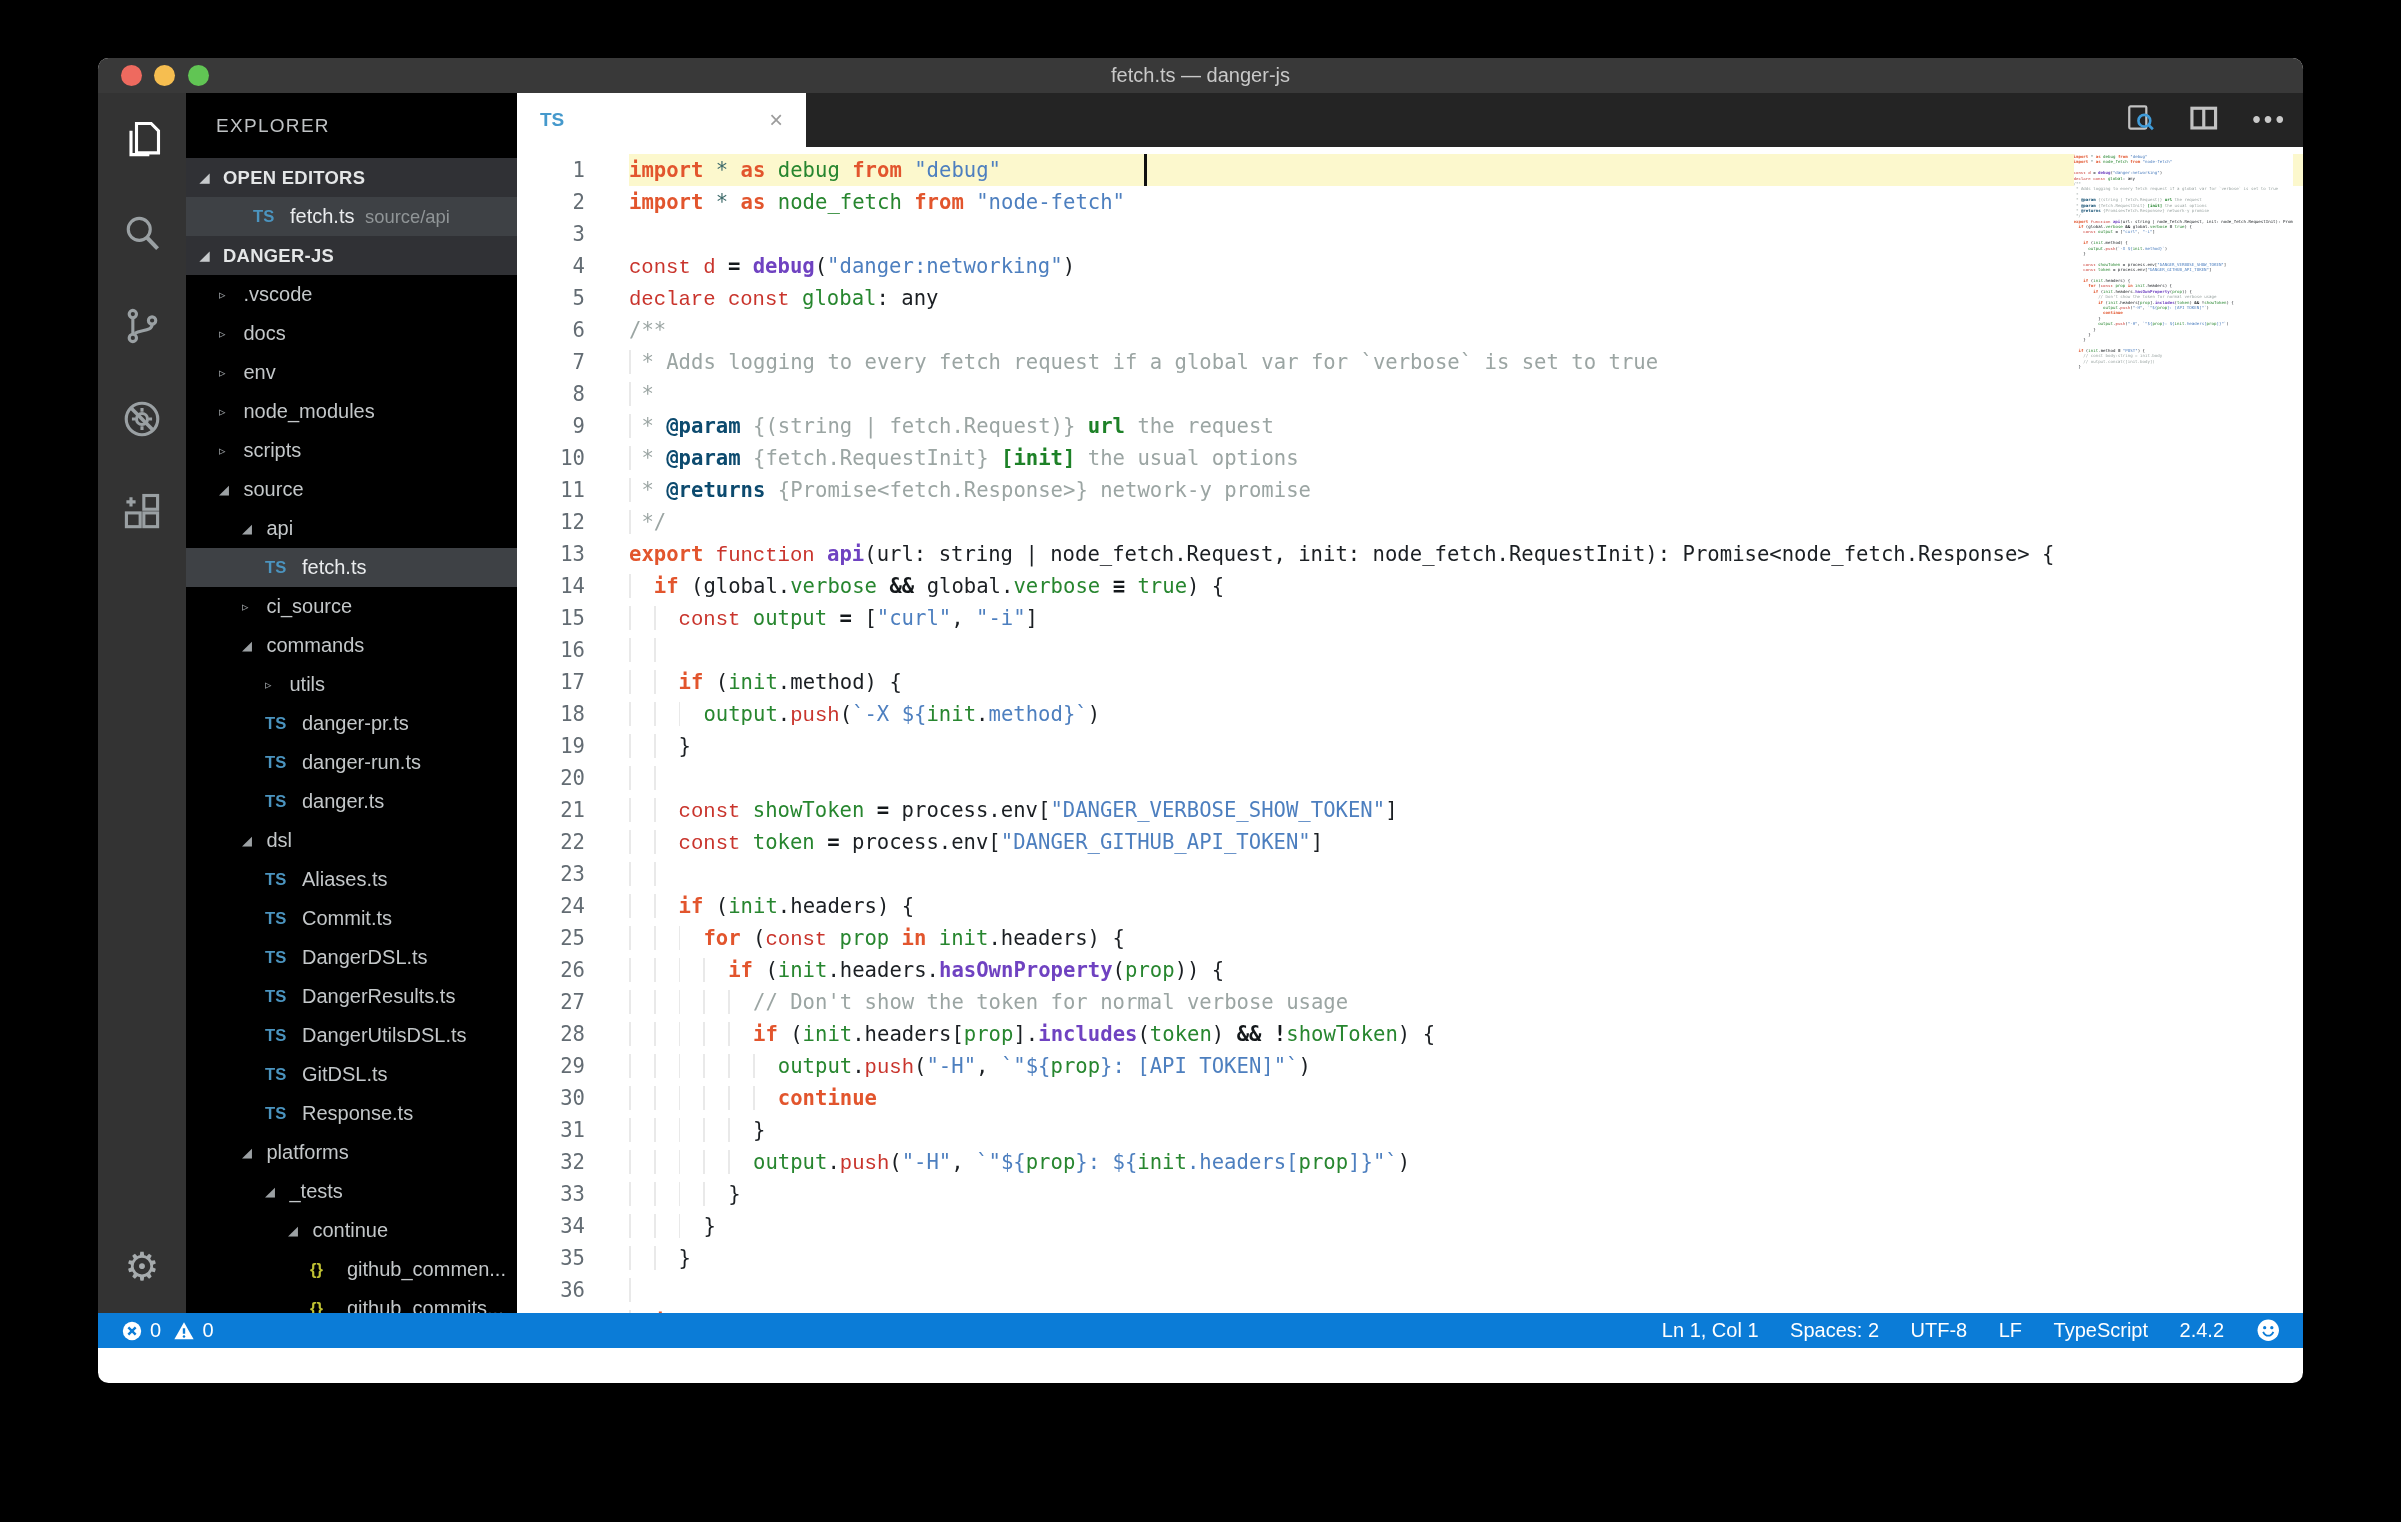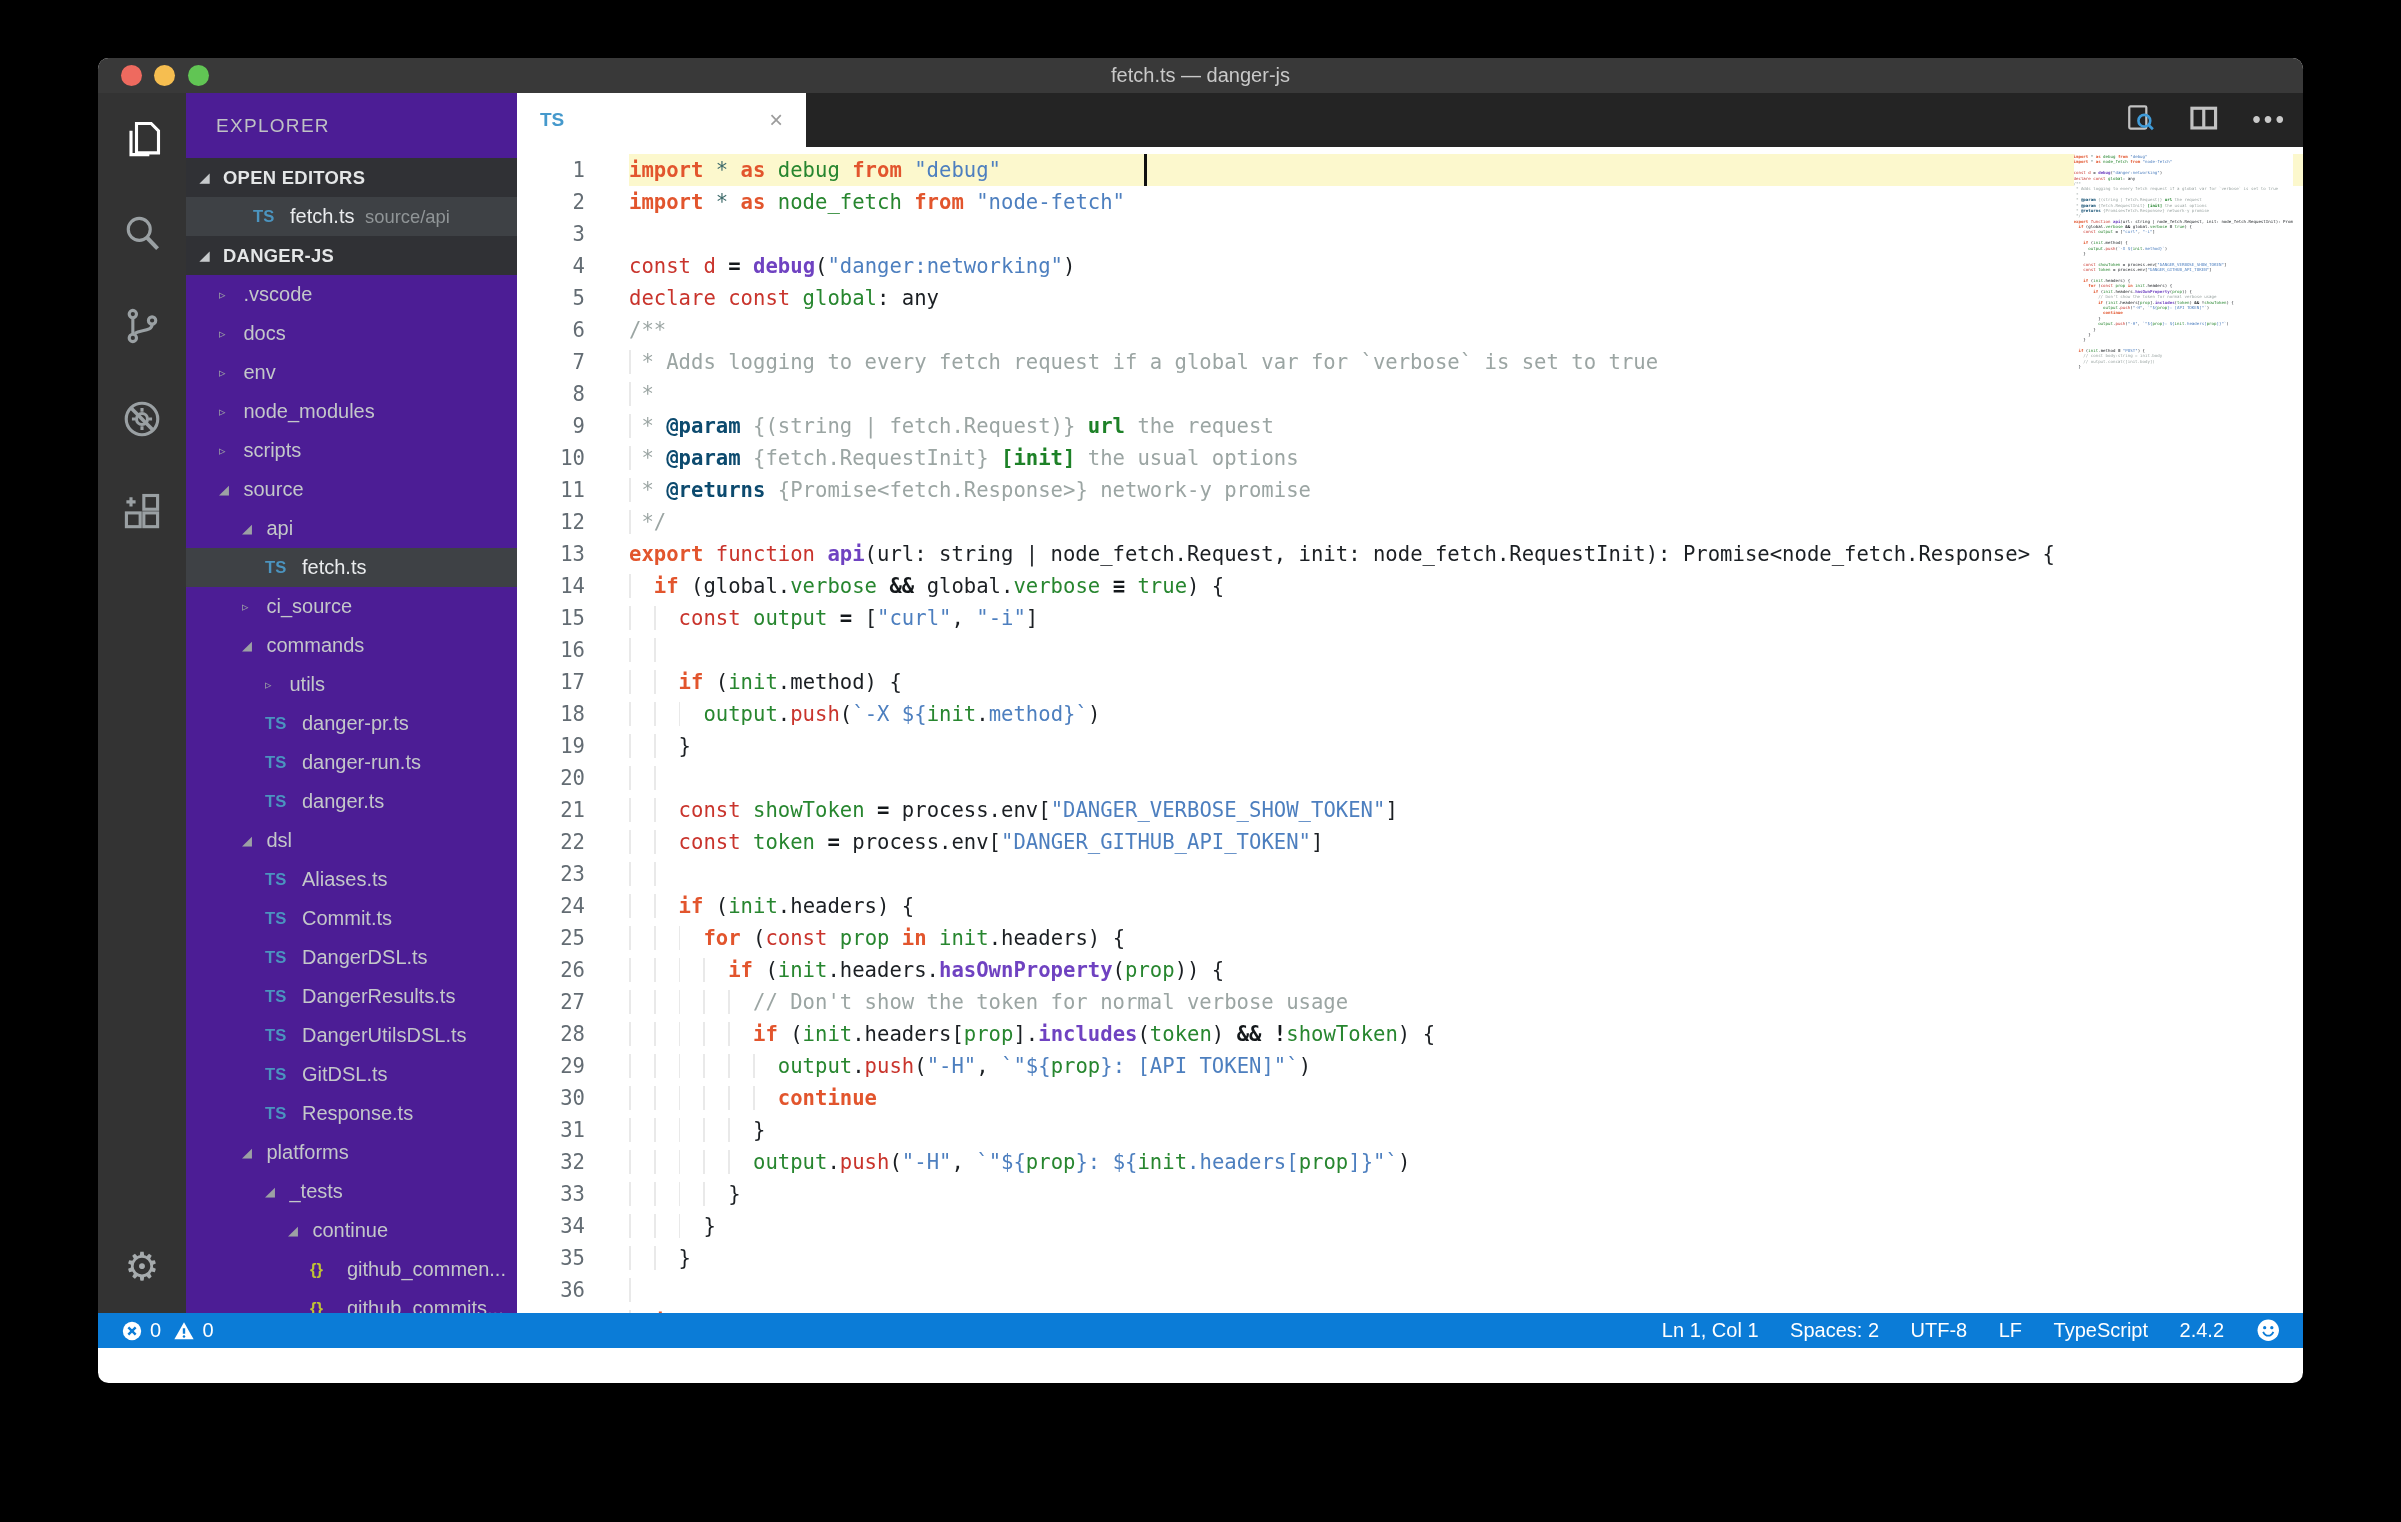--- a/index.html
+++ b/index.html
@@ -12,21 +12,21 @@
   .lights{position:absolute;left:23px;top:7px;display:flex;gap:12.3px;}
   .light{width:21px;height:21px;border-radius:50%;}
   
   .main{display:flex;height:1220px;}
   .activitybar{width:88px;background:#333333;position:relative;flex:none;}
   .abtn{height:93px;display:flex;align-items:center;justify-content:center;}
   .abtn svg{stroke:#9aa0a3;fill:none;stroke-width:1.7;}
   .abtn.active svg{stroke:#ffffff;}
   .abtn.gear{position:absolute;bottom:0;left:0;width:88px;color:#a6abad;font-size:39px;}
   
-  .sidebar{width:331px;background:#4c1d95;flex:none;overflow:hidden;color:#c3c7c9;}
+  .sidebar{width:331px;background:#000000;flex:none;overflow:hidden;color:#c3c7c9;}
   .sbtitle{height:65px;display:flex;align-items:center;padding-left:30px;font-size:19px;letter-spacing:1.3px;color:#bfc2c4;}
   .ssec{height:39px;background:#303135;font-weight:bold;color:#e4e6e7;font-size:18.4px;display:flex;align-items:center;padding-left:14px;letter-spacing:0.3px;}
   .srow{height:39px;display:flex;align-items:center;font-size:20px;white-space:nowrap;}
   .srow.selected{background:#3e4145;color:#eaecee;}
   .arrow{display:inline-block;width:24.5px;color:#9ca1a4;font-size:13px;flex:none;}
   .ssec .arrow{width:23px;font-size:12.3px;color:#c7cacc;}
   .fi{display:inline-block;width:37px;font-weight:bold;font-size:16.6px;flex:none;}
   .fi.ts{color:#4b94bf;}
   .fi.json{color:#c0c233;}
   .detail{color:#909597;font-size:18.4px;margin-left:10.5px;}
@@ -38,21 +38,21 @@
   .tab .close{margin-left:auto;color:#9c9c9c;font-size:23.6px;}
   .tabactions{position:absolute;right:15.8px;top:0;height:54px;display:flex;align-items:center;gap:33px;}
   .dots{color:#c9c9c9;font-size:23px;letter-spacing:3.5px;font-weight:bold;}
   .editor{position:relative;flex:1;background:#fff;overflow:hidden;padding-top:7px;box-sizing:border-box;}
   .line{display:flex;height:32px;font:20.6px/32px "DejaVu Sans Mono",monospace;}
   .line.current{background:#fcf8cd;}
   .num{flex:0 0 112px;text-align:right;padding-right:44px;box-sizing:border-box;color:#636c73;background:#fff;}
   .code{flex:1;overflow:hidden;white-space:pre;}
   .tk{white-space:pre;}
   .k{color:#e2552d;font-weight:bold;}
-  .r{color:#c9342c;}
+  .r{color:#c9342c;font-family:Liberation Mono, monospace;}
   .p{color:#6f42c1;font-weight:bold;}
   .g{color:#27862f;}
   .gb{color:#1d8127;font-weight:bold;text-align:center;}
   .b{color:#4d7fbf;}
   .c{color:#9ba5a3;}
   .j{color:#0c4a6e;font-weight:bold;}
   .o{color:#14181b;font-weight:bold;}
   .d{color:#1b1f23;}
   .s{color:#3d6a6a;}
   .w{background:repeating-linear-gradient(to right,#e9e9e9 0 1.8px,transparent 1.8px 2ch);}

